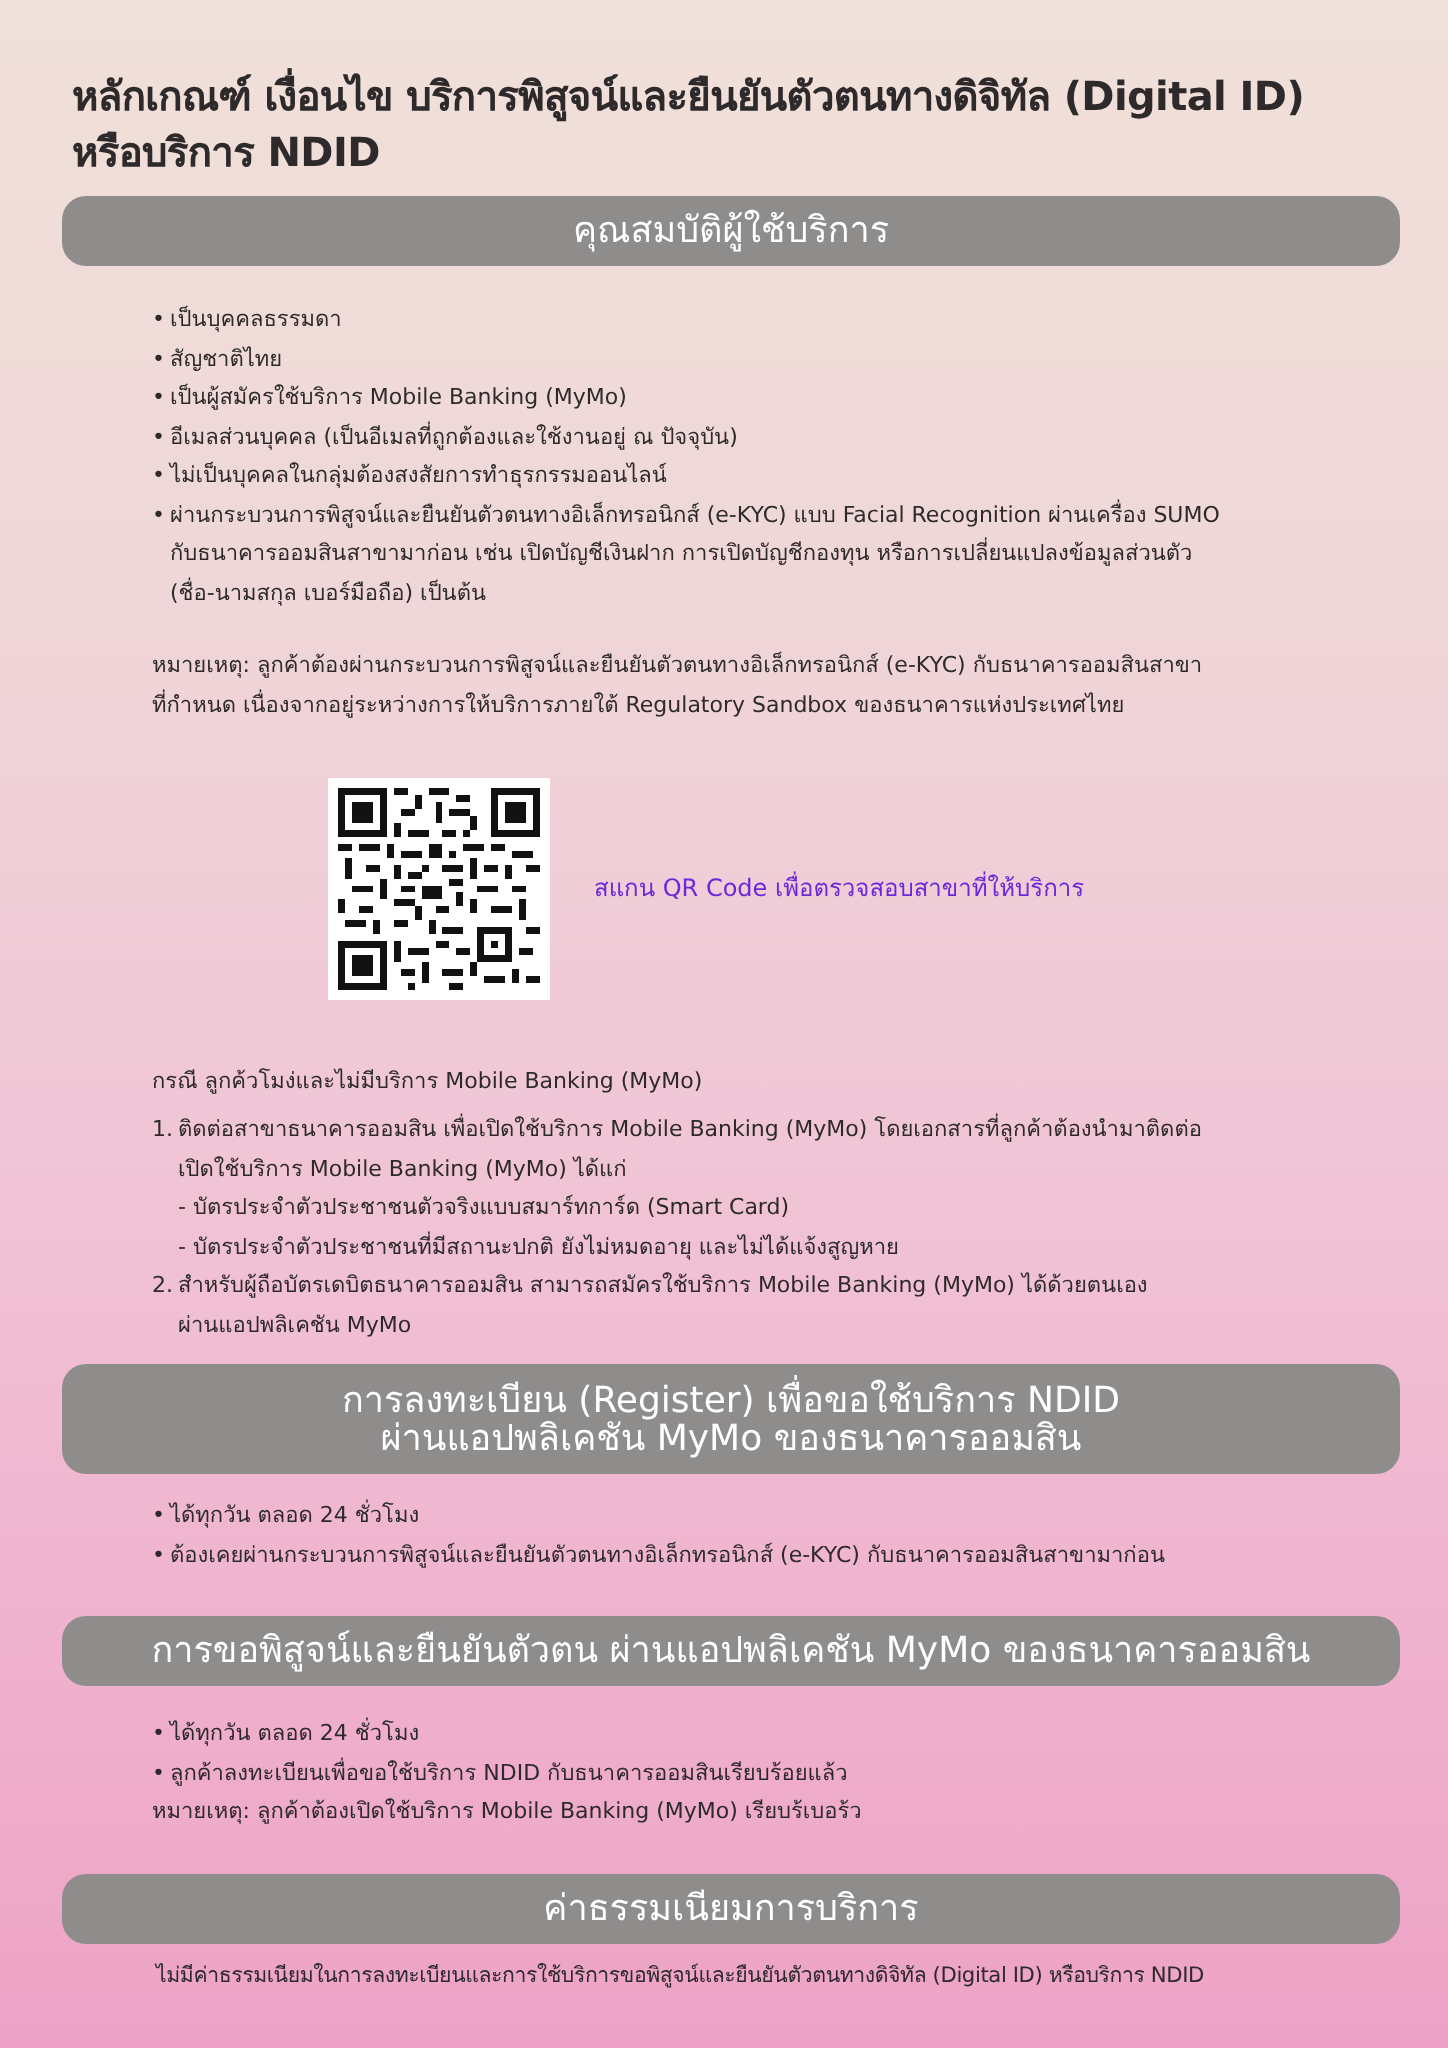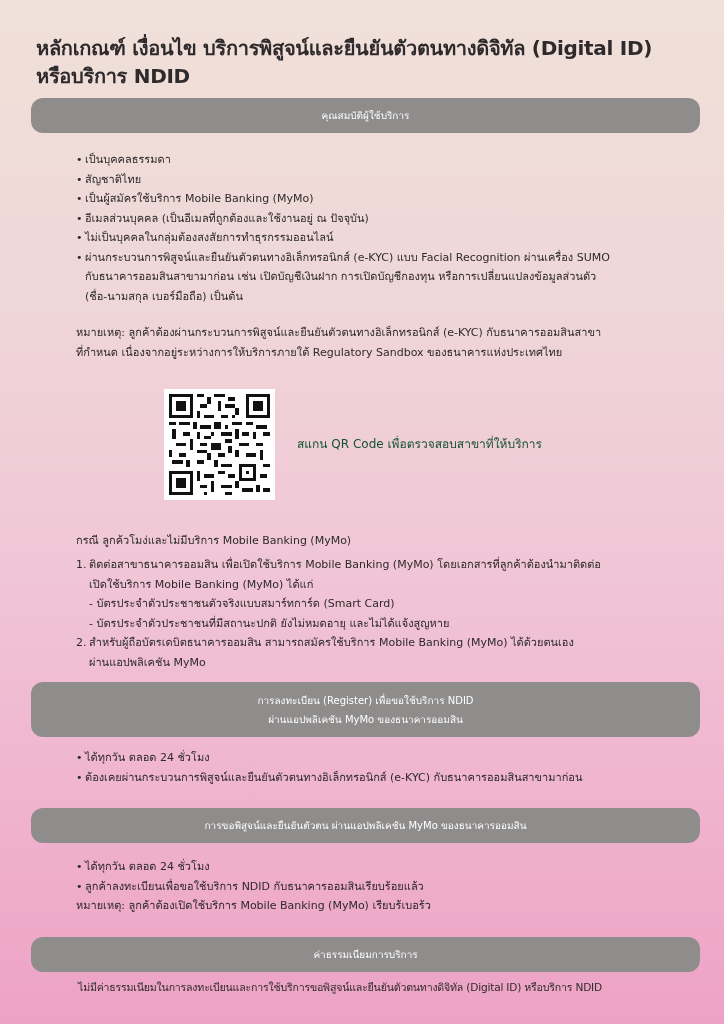--- a/index.html
+++ b/index.html
@@ -12,36 +12,36 @@
     }
     .page { position: absolute; left: 0; top: 0; width: 660px; height: 1024px; }
     .title {
       position: absolute; left: 36px; top: 34px; width: 670px;
       font-size: 20px; font-weight: bold; line-height: 28px; color: #2e2a2b;
       letter-spacing: -0.3px;
     }
     .bar {
       position: absolute; left: 31px; width: 669px;
       background: #8f8c8c; border-radius: 12px;
-      color: #ffffff; text-align: center; font-size: 10px;
+      color: #ffffff; text-align: center; font-size: 18px;
       display: flex; flex-direction: column; justify-content: center; align-items: center;
       line-height: 19px;
     }
     .bar span { display: block; }
     .list { position: absolute; left: 76px; font-size: 11px; line-height: 19.5px; color: #2e2a2b; }
     .list li { list-style: none; position: relative; padding-left: 9px; }
     .list li::before { content: "•"; position: absolute; left: 0; top: 0; }
     .wrap-item { display: block; }
     .note { position: absolute; left: 76px; font-size: 11px; line-height: 19.5px; width: 620px; }
     .qr {
       position: absolute; left: 164px; top: 389px; width: 111px; height: 111px;
       background: #ffffff; padding: 5px;
     }
     .qr svg { width: 101px; height: 101px; display: block; }
-    .qr-caption { position: absolute; left: 297px; top: 434px; font-size: 12px; color: #14532d; }
+    .qr-caption { position: absolute; left: 297px; top: 434px; font-size: 12px; color: #6d28d9; }
     .case-title { position: absolute; left: 76px; top: 531px; font-size: 11px; }
     .ol { position: absolute; left: 76px; top: 555px; font-size: 11px; line-height: 19.5px; width: 630px; }
     .ol .num-item { position: relative; padding-left: 13px; }
     .ol .num { position: absolute; left: 0; top: 0; }
     .fee { position: absolute; left: 78px; top: 979px; font-size: 10.6px; white-space: nowrap; letter-spacing: -0.2px; }
   </style>
 </head>
 <body>
 
 <div class="page">

